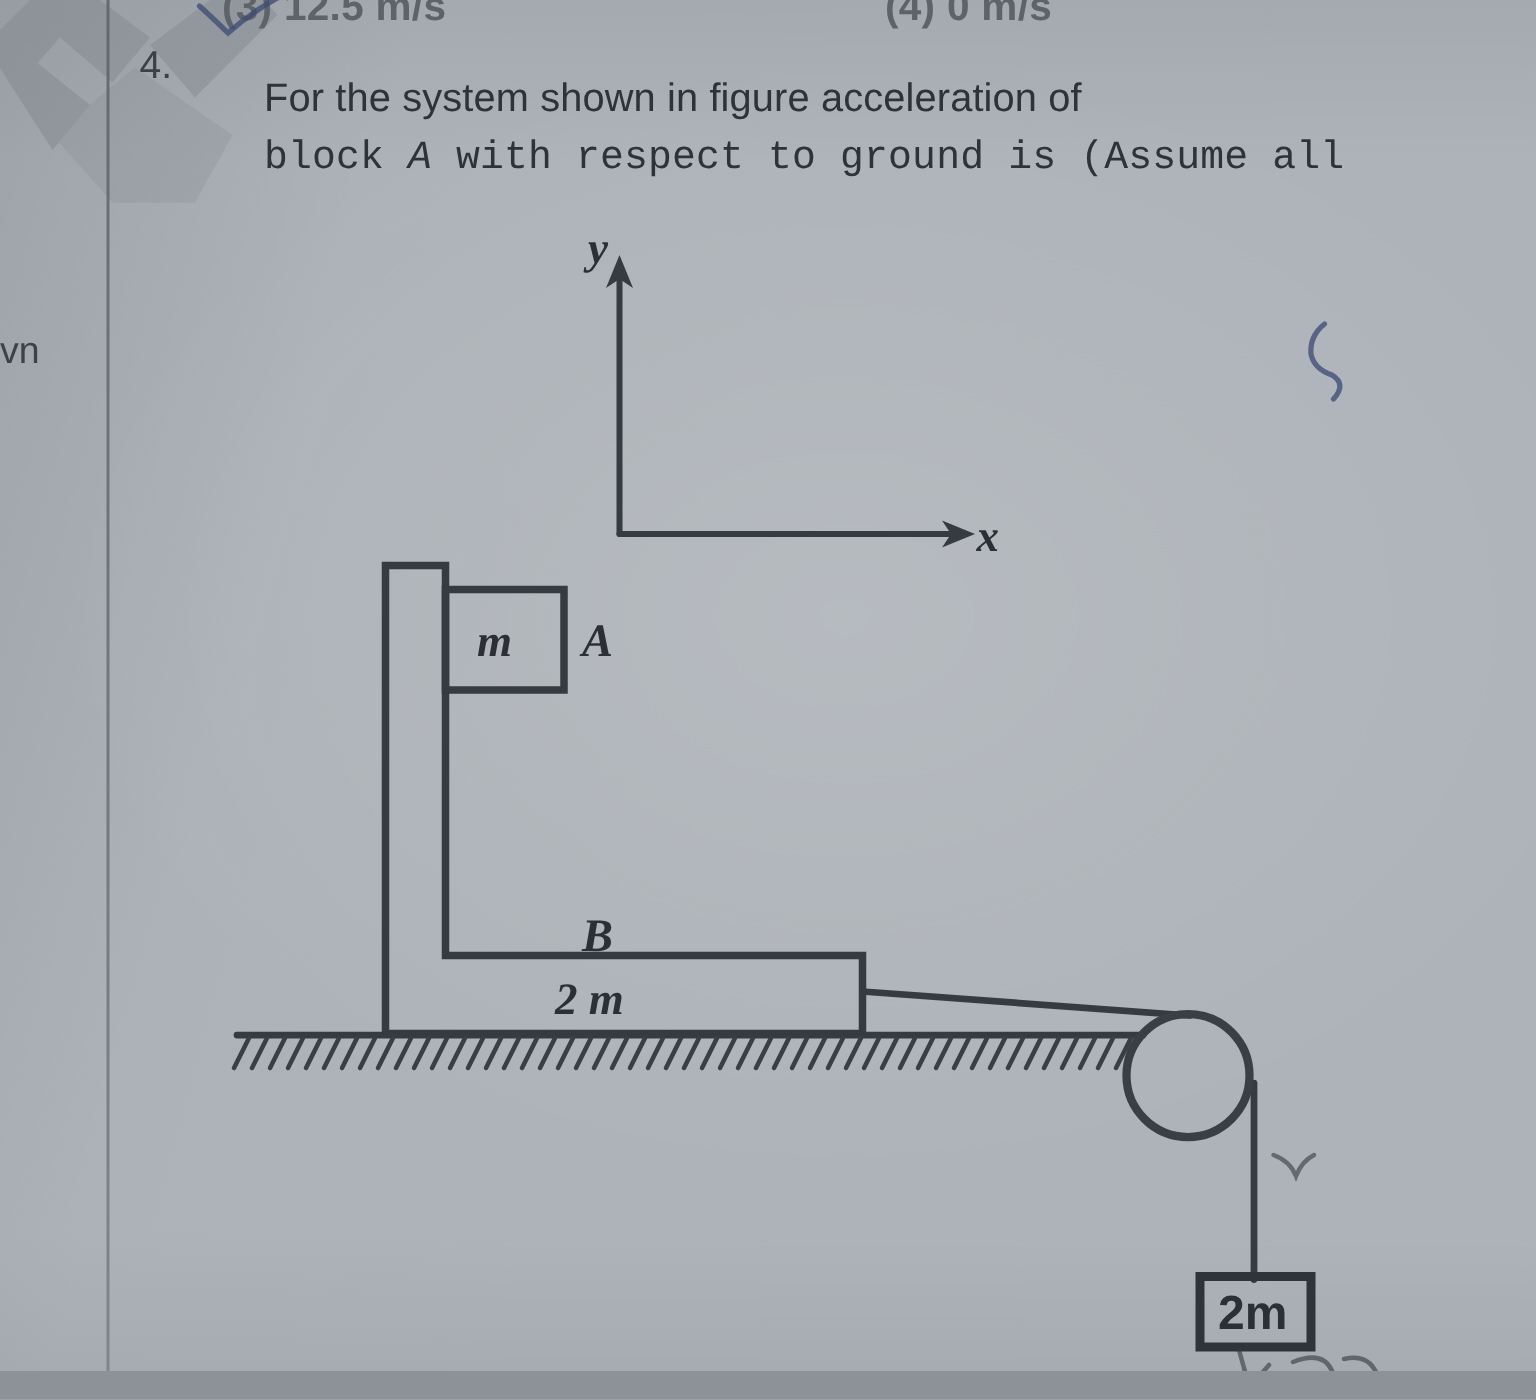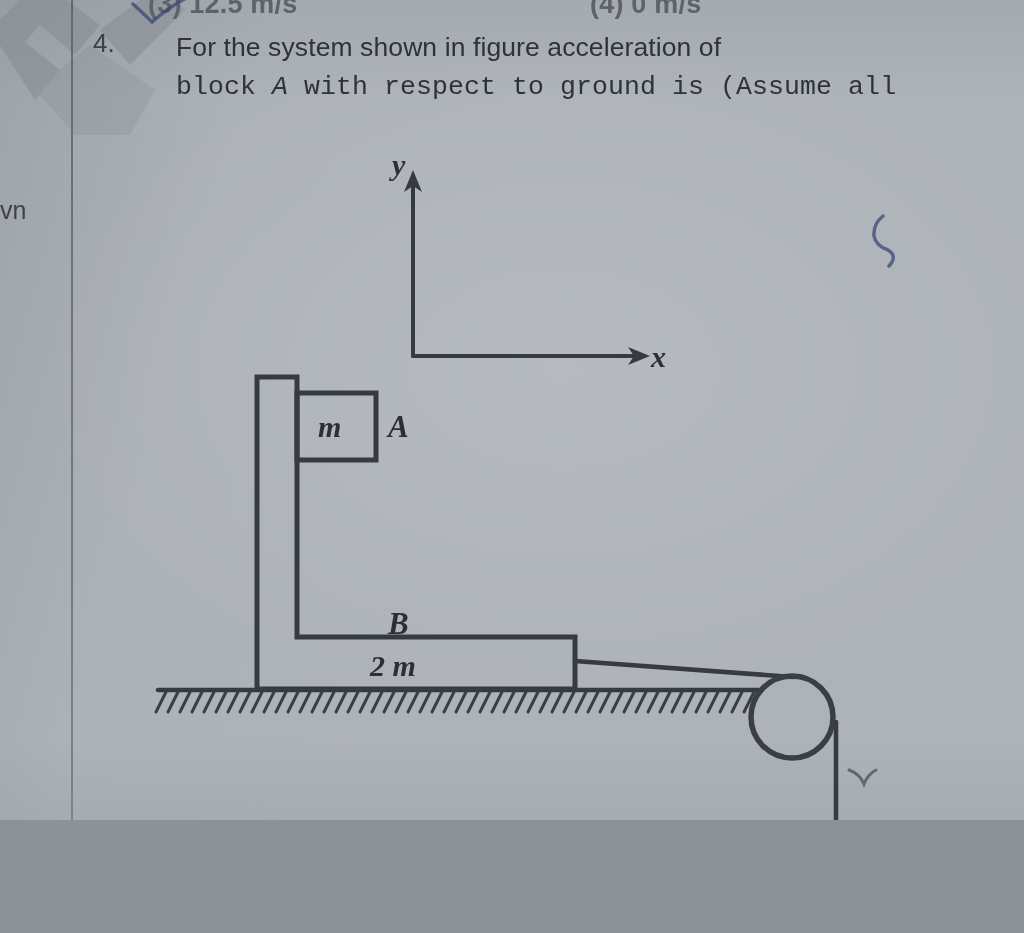--- a/index.html
+++ b/index.html
@@ -3,21 +3,21 @@
 <meta charset="utf-8">
 <style>
   html, body {
     margin: 0;
     padding: 0;
     background: #8d9298;
   }
   #page {
     position: relative;
     width: 1024px;
-    height: 820px;
+    height: 914px;
     overflow: hidden;
     background: #aeb3b9;
     font-family: "Liberation Sans", sans-serif;
     color: #2d3136;
   }
   
   #paper-grain {
     position: absolute;
     inset: 0;
     background:
@@ -63,34 +63,34 @@
     position: absolute;
     left: 93px;
     top: 28px;
     font-size: 26px;
     color: #3c4147;
     font-weight: 500;
   }
   #q-text {
     position: absolute;
     left: 176px;
-    top: 27px;
+    top: 45px;
     width: 810px;
     font-size: 26.5px;
     line-height: 40px;
     color: #2e3339;
     font-weight: 500;
     letter-spacing: 0.1px;
   }
   #q-text i { font-style: italic; }
 
   #side-note {
     position: absolute;
     left: 0px;
-    top: 196px;
+    top: 220px;
     font-size: 25px;
     color: #3d4248;
     font-weight: 500;
   }
 
   #figure-svg {
     position: absolute;
     left: 0;
     top: 0;
   }

